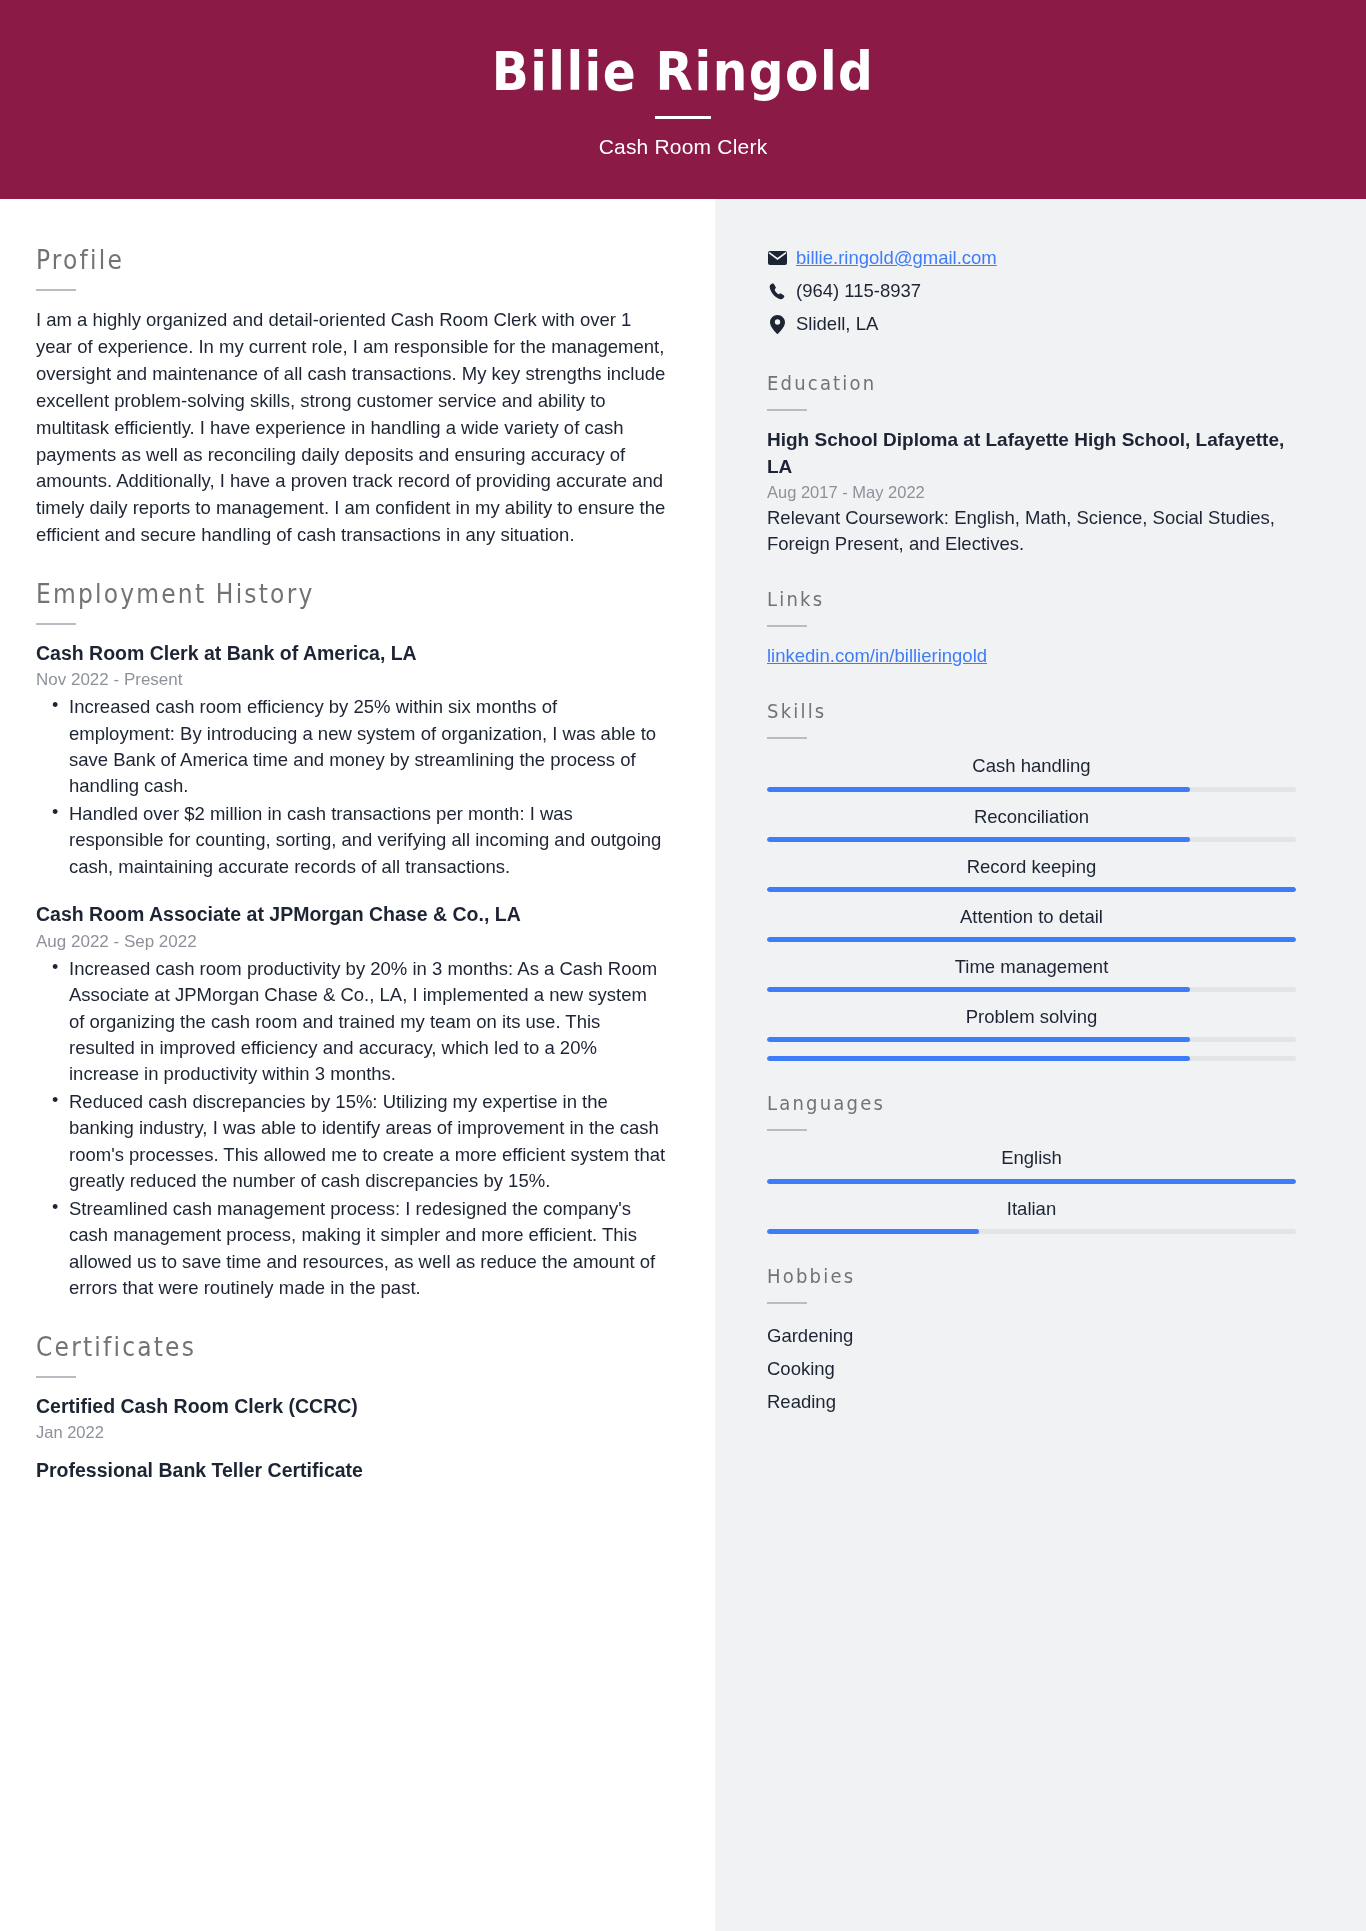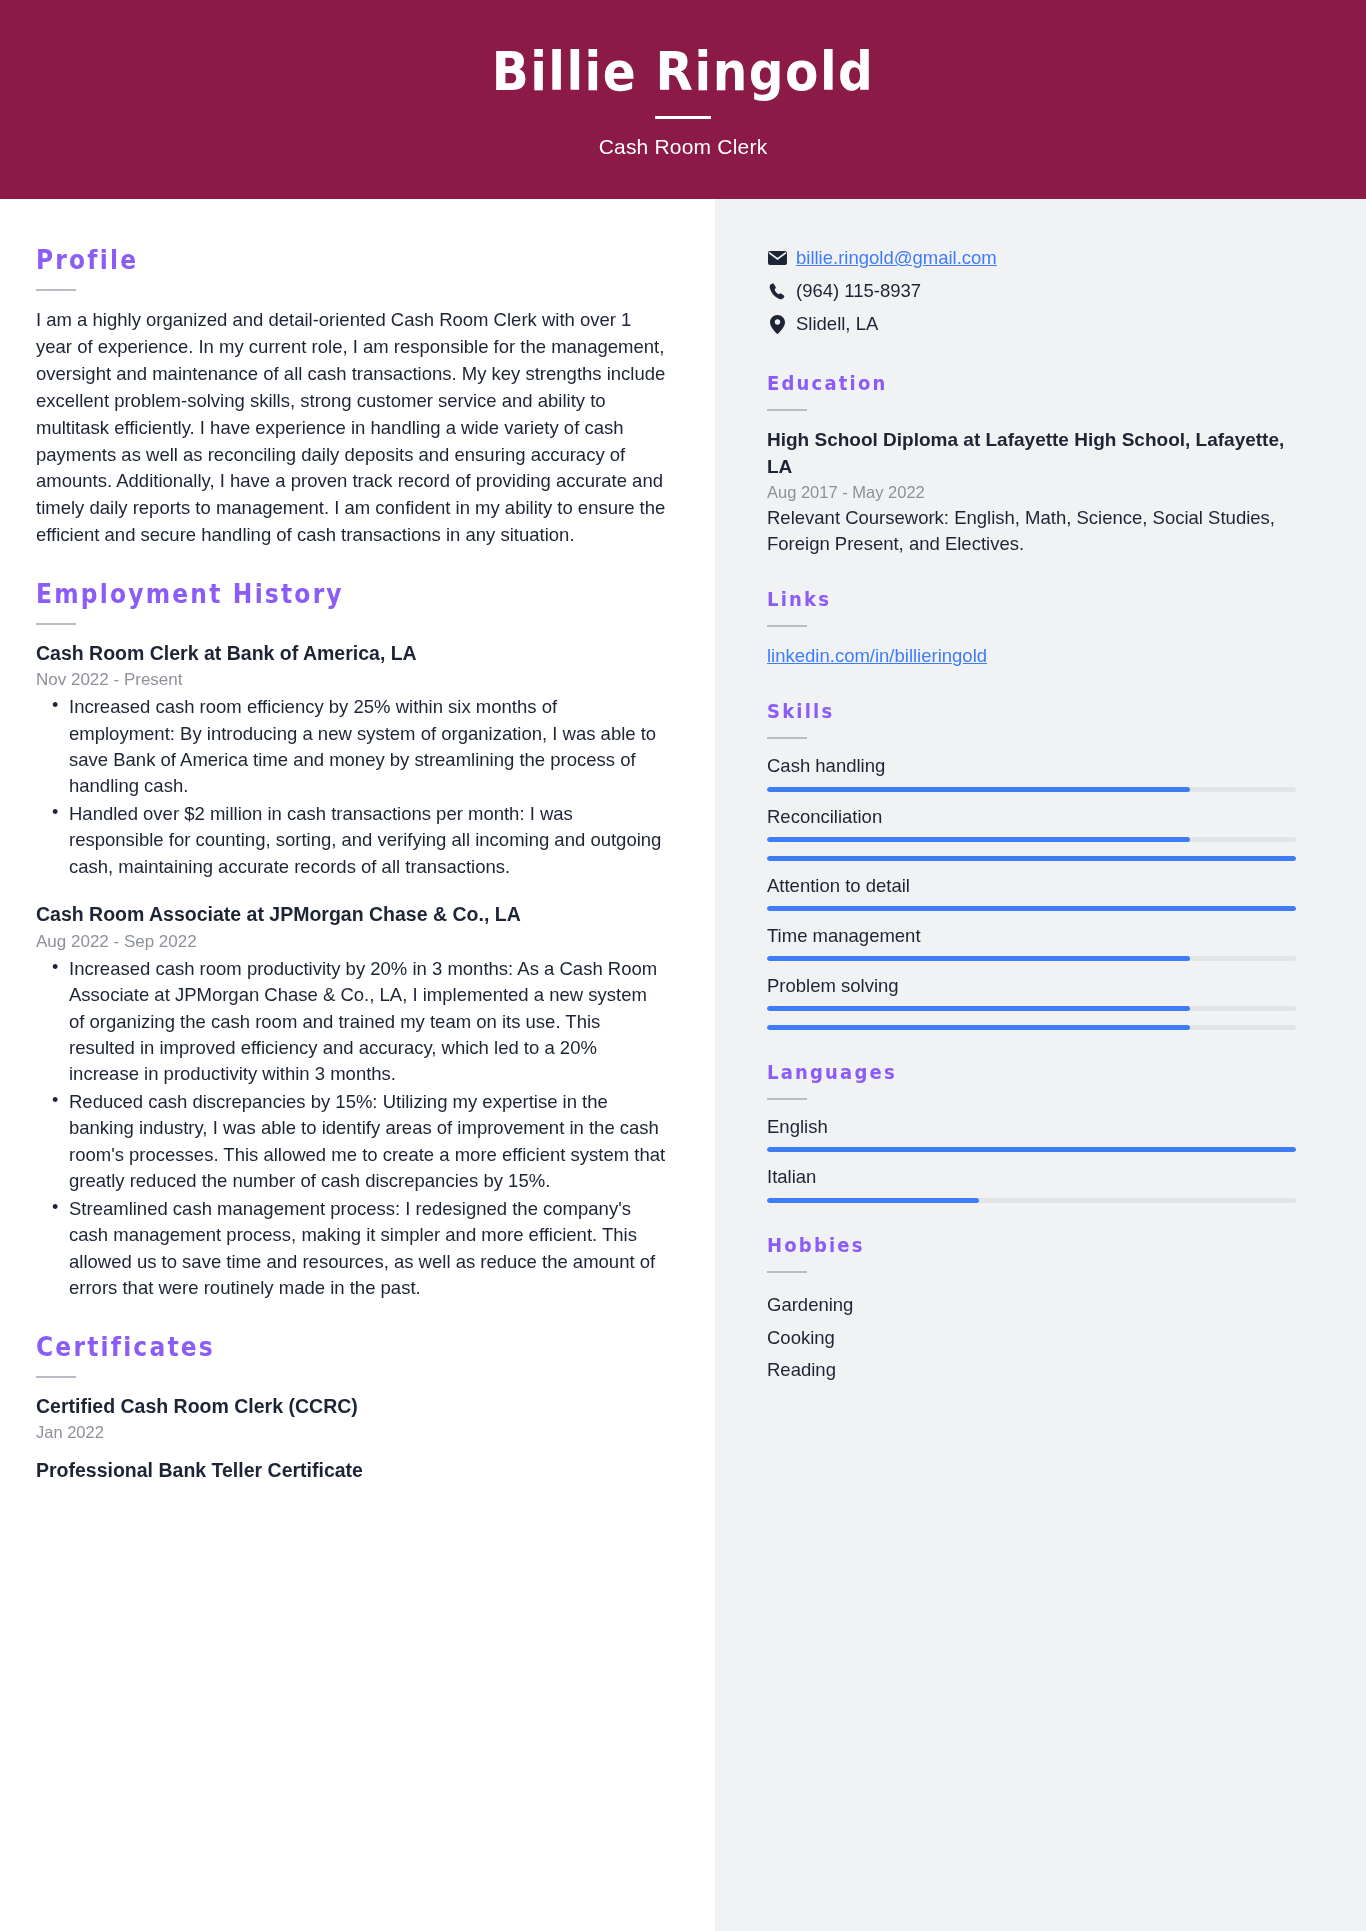--- a/index.html
+++ b/index.html
@@ -70,22 +70,22 @@
     background: #f1f2f4;
     padding: 46px 70px 40px 52px;
   }
 
   
   .section { margin-bottom: 30px; }
 
   .section-title {
     font-family: "DejaVu Sans Condensed", "Liberation Sans Narrow", "Liberation Sans", sans-serif;
     font-size: 26px;
-    font-weight: bold;
-    color: #8b5cf6;
+    font-weight: normal;
+    color: #737373;
     letter-spacing: 2.2px;
   }
 
   .side-col .section-title { font-size: 20px; }
 
   .title-rule {
     width: 40px;
     height: 2px;
     background: #b9bcc2;
     margin: 14px 0 16px;
@@ -221,20 +221,21 @@
   }
 
   
   .bar-item { margin-bottom: 14px; }
 
   .bar-label {
     font-size: 18.5px;
     color: #1d2433;
     margin-bottom: 9px;
     line-height: 1.2;
+    text-align: center;
   }
 
   .bar-track {
     width: 100%;
     height: 5px;
     background: #e2e4e6;
     border-radius: 3px;
     overflow: hidden;
   }
 
@@ -375,20 +376,21 @@
         </div>
 
         <div class="bar-item">
           <div class="bar-label">Reconciliation</div>
           <div class="bar-track">
             <div class="bar-fill" style="width: 80%;"></div>
           </div>
         </div>
 
         <div class="bar-item">
+          <div class="bar-label">Record keeping</div>
           <div class="bar-track">
             <div class="bar-fill" style="width: 100%;"></div>
           </div>
         </div>
 
         <div class="bar-item">
           <div class="bar-label">Attention to detail</div>
           <div class="bar-track">
             <div class="bar-fill" style="width: 100%;"></div>
           </div>

